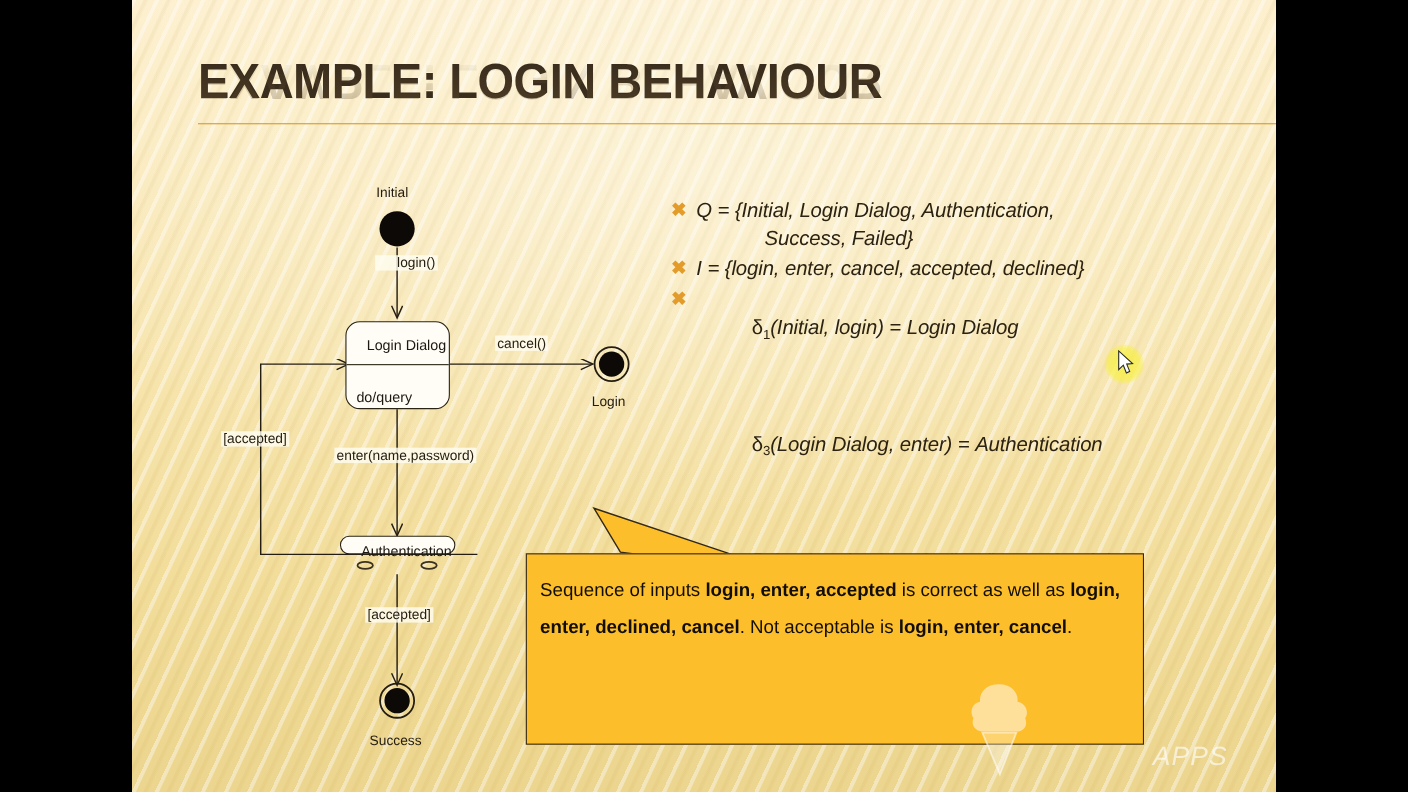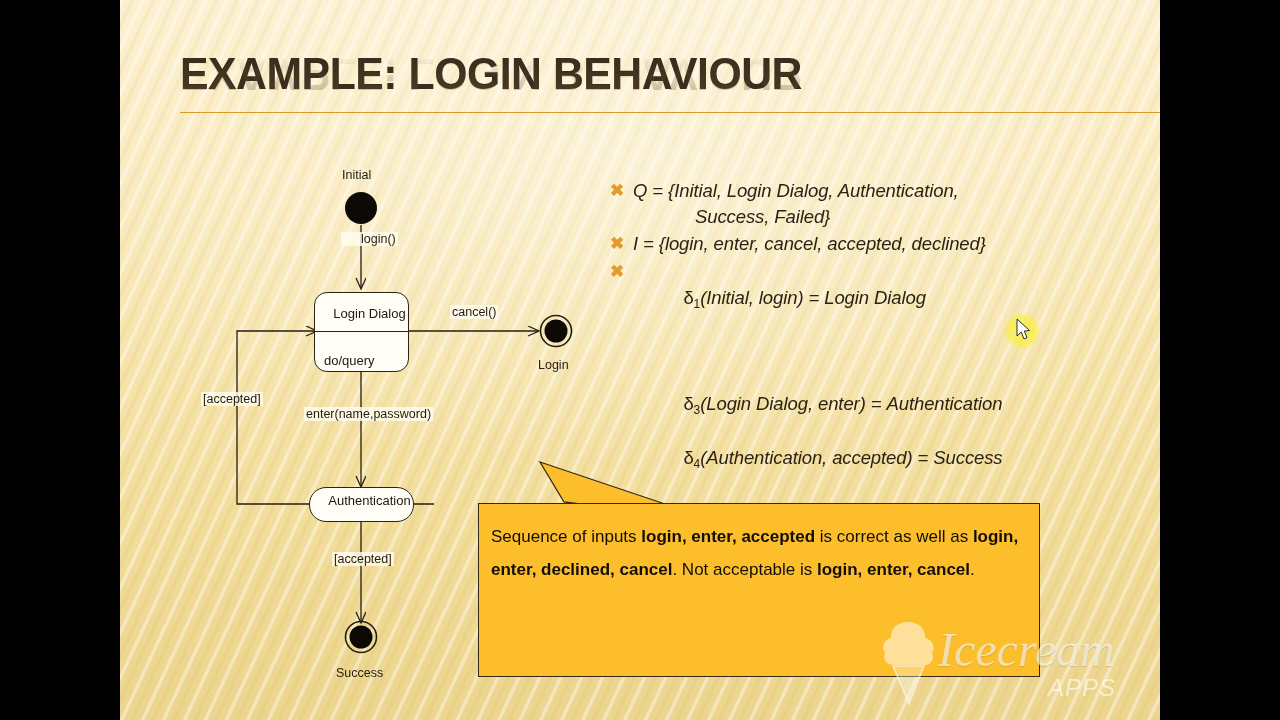--- a/index.html
+++ b/index.html
@@ -270,21 +270,21 @@
         <span class="bullet-mark">✖</span>
         <span class="bullet-text">I = {login, enter, cancel, accepted, declined}</span>
       </div>
 
       <div class="bullet-row">
         <span class="bullet-mark">✖</span>
         <span class="bullet-text">
           <span><span class="roman">δ</span><sub>1</sub><span>(Initial, login) = Login Dialog</span></span><br>
           <br>
           <span><span class="roman">δ</span><sub>3</sub><span>(Login Dialog, enter) = Authentication</span></span><br>
-          <span><span class="roman">δ</span><sub>4</sub><span>(Authentication, accepted) = Success</span></span><br>
+          <br>
           <span><span class="roman">δ</span><sub>5</sub><span>(Authentication, declined) = Login Dialog</span></span>
         </span>
       </div>
 
       <div class="bullet-row">
         <span class="bullet-mark">✖</span>
         <span class="bullet-text"><span class="roman">q</span><sub>0</sub><span> = Initial</span></span>
       </div>
 
       <div class="bullet-row">
@@ -331,21 +331,21 @@
       <div class="state-divider" style="top:38px;"></div>
       <div class="state-title" style="margin-top:32px; text-align:left; padding-left:9px;">do/query</div>
     </div>
 
     <div class="edge-label" style="left:330px; top:305px;">cancel()</div>
     <div class="diagram-label" style="left:418px; top:358px;">Login</div>
 
     <div class="edge-label" style="left:81px; top:392px;">[accepted]</div>
     <div class="edge-label" style="left:184px; top:407px;">enter(name,password)</div>
 
-    <div class="state-box" style="left:189px; top:487px; width:105px; height:35px; border-radius:17px;">
+    <div class="state-box" style="left:189px; top:487px; width:105px; height:17px; border-radius:17px;">
       <div class="state-title" style="margin-top:5px;">Authentication</div>
     </div>
 
     <div class="edge-label" style="left:212px; top:552px;">[accepted]</div>
     <div class="diagram-label" style="left:216px; top:666px;text-align:right;">Success</div>
 
     <svg id="callout-tail" viewBox="0 0 180 60">
       <path d="M20,4 L145,46 L60,46 L44,44 Z" fill="#fdbe2c" stroke="#33291a" stroke-width="1.3" stroke-linejoin="miter"></path>
     </svg>
 
@@ -353,21 +353,20 @@
       <div id="callout-text">
         <span>Sequence of inputs </span><b>login, enter, accepted</b><span> is correct as well as </span><b>login, enter, declined, cancel</b><span>.  Not acceptable is </span><b>login, enter, cancel</b><span>.</span>
       </div>
     </div>
 
     <div id="watermark">
       <svg id="wm-cone" viewBox="0 0 80 92">
         <path d="M40,6 C28,6 22,14 23,22 C16,23 13,31 17,37 C14,44 20,50 27,49 L55,49 C62,50 67,44 64,37 C68,31 64,23 57,22 C58,14 52,6 40,6 Z" fill="rgba(255,255,255,0.52)"></path>
         <path d="M25,50 L56,50 L41,88 Z" fill="rgba(255,255,255,0.32)" stroke="rgba(255,255,255,0.55)" stroke-width="1.6"></path>
       </svg>
-      <div id="wm-text">Icecream</div>
       <div id="wm-sub">APPS</div>
     </div>
 
     <div id="cursor-glow"></div>
     <svg id="cursor-arrow" viewBox="0 0 16 24">
       <path d="M1,1 L1,18 L5.2,14 L8,21 L11,19.6 L8.3,13 L13.6,12.6 Z" fill="#ffffff" stroke="#2a2a2a" stroke-width="1"></path>
     </svg>
 
   </div>
 

